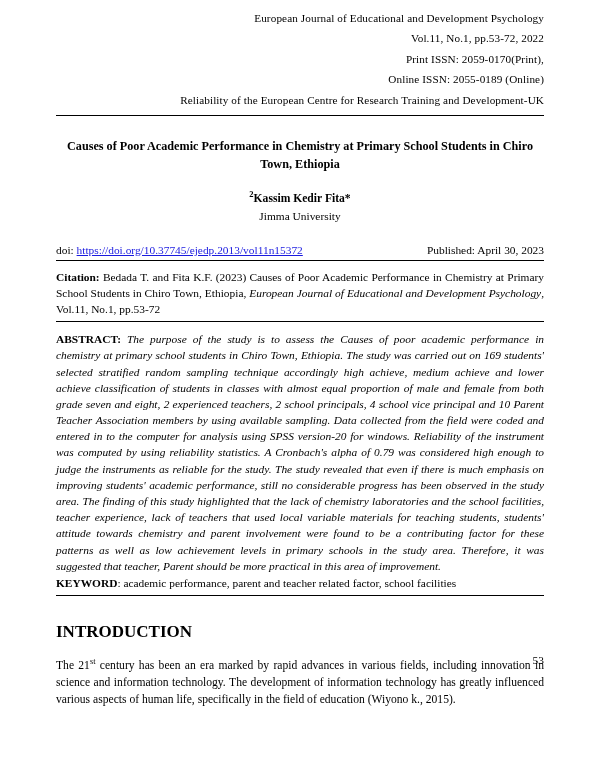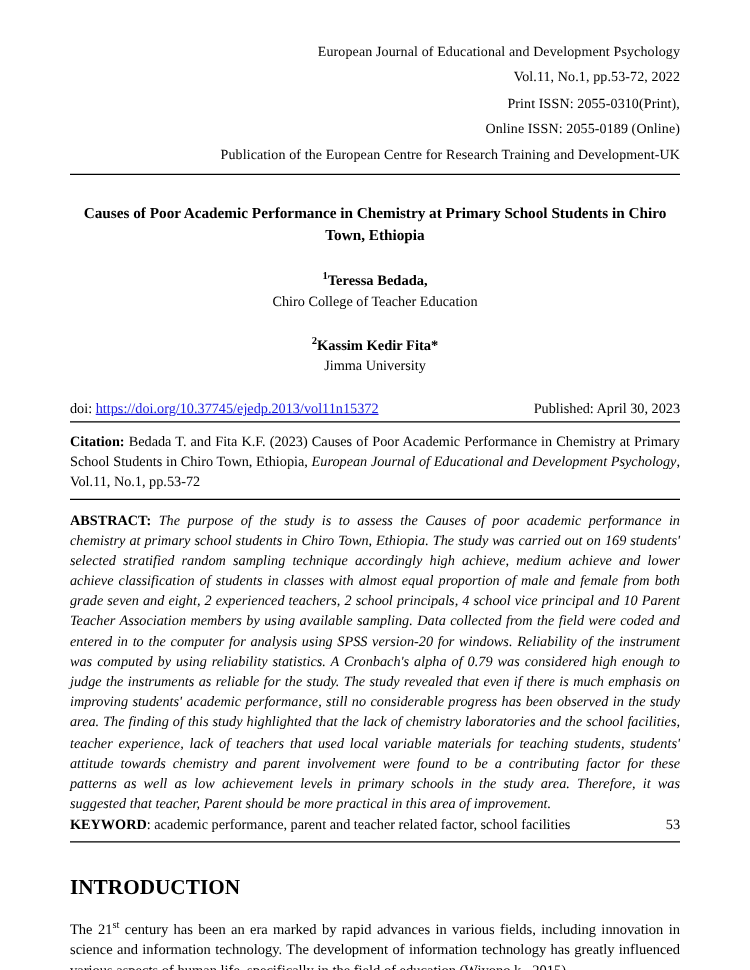--- a/index.html
+++ b/index.html
@@ -12,21 +12,21 @@
     background: #ffffff;
     font-family: "Liberation Serif", serif;
     color: #000000;
     overflow: hidden;
   }
   .page {
     position: relative;
     width: 600px;
     height: 696px;
     box-sizing: border-box;
-    padding: 32px 56px 0 56px;
+    padding: 8px 56px 0 56px;
   }
 
   
   .journal-header {
     text-align: right;
     font-size: 11.2px;
     line-height: 1.82;
     letter-spacing: 0.1px;
   }
   .journal-header div {
@@ -153,32 +153,28 @@
   }
 </style>
 </head>
 <body>
 
 <div class="page">
 
   <div class="journal-header">
     <div>European Journal of Educational and Development Psychology</div>
     <div>Vol.11, No.1, pp.53-72, 2022</div>
-    <div>Print ISSN: 2055-0310(Print),</div>
+    <div>Print ISSN: 2059-0170(Print),</div>
     <div>Online ISSN: 2055-0189 (Online)</div>
-    <div>Publication of the European Centre for Research Training and Development-UK</div>
+    <div>Reliability of the European Centre for Research Training and Development-UK</div>
   </div>
   <hr class="header-rule">
 
   <div class="title">Causes of Poor Academic Performance in Chemistry at Primary School Students in Chiro Town, Ethiopia</div>
 
-  <div class="author-block">
-    <div class="author-name"><sup>1</sup><span>Teressa Bedada,</span></div>
-    <div class="affil">Chiro College of Teacher Education</div>
-  </div>
 
   <div class="author-block second">
     <div class="author-name"><sup>2</sup><span>Kassim Kedir Fita*</span></div>
     <div class="affil">Jimma University</div>
   </div>
 
   <div class="doi-row">
     <div class="doi-left"><span>doi: </span><a class="link" href="#">https://doi.org/10.37745/ejedp.2013/vol11n15372</a></div>
     <div>Published: April 30,  2023</div>
   </div>

